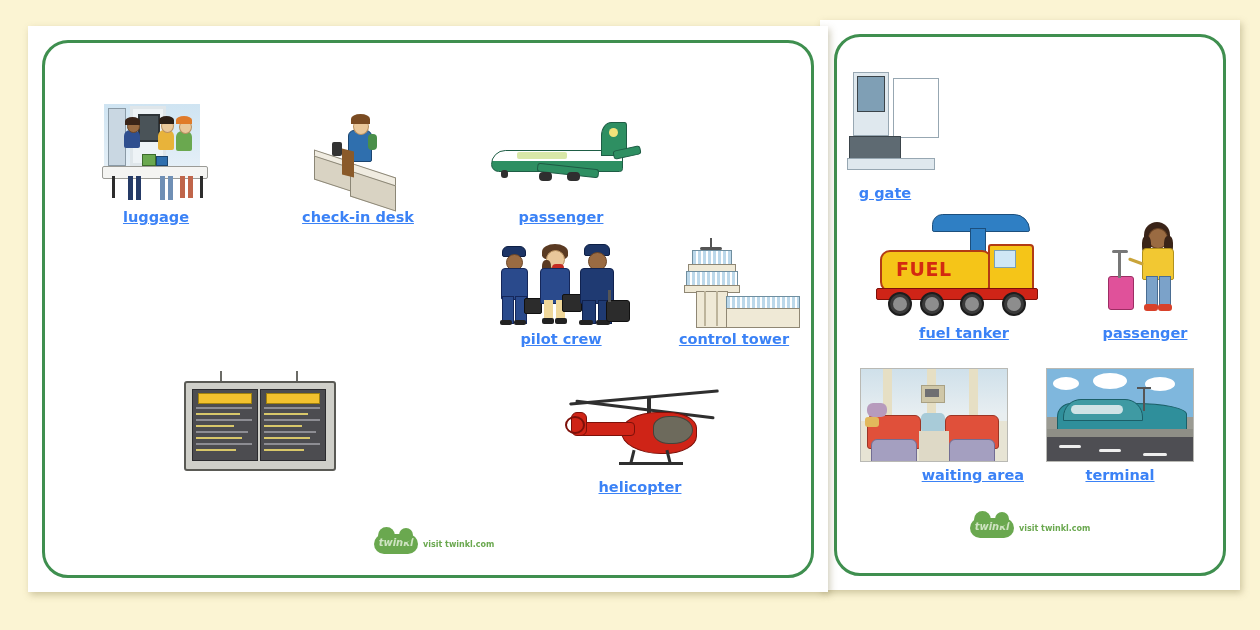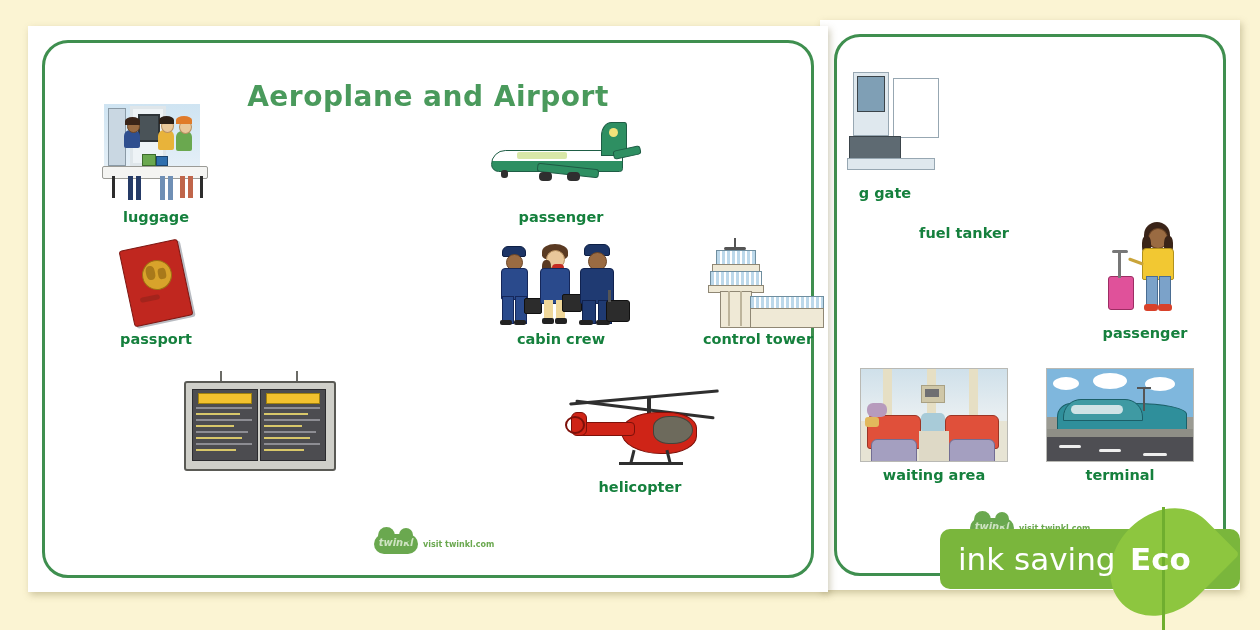--- a/index.html
+++ b/index.html
@@ -28,22 +28,22 @@
     position:absolute;left:0;right:0;top:54px;text-align:center;
     font-family:"DejaVu Sans", sans-serif;
     font-size:28px;font-weight:bold;color:#4a9a5c;letter-spacing:.5px;
   }
 
   
   .cell{position:absolute;text-align:center;}
   .cell .art{position:relative;margin:0 auto;}
   .cell .cap{
     font-family:"DejaVu Sans", sans-serif;
-    font-size:14.5px;font-weight:bold;color:#15803d;
-    line-height:1.12;margin-top:5px;white-space:pre-line;
+    font-size:14.5px;font-weight:bold;color:#3b82f6;
+    line-height:1.12;margin-top:5px;white-space:pre-line;text-decoration:underline;
   }
 
   
   .p{position:absolute;}
 
   
   .sec-bg{left:0;top:0;width:96px;height:74px;background:linear-gradient(#cfe4f2,#e8f1f8);}
   .sec-wall{left:4px;top:4px;width:16px;height:56px;background:#c9d7e2;border:1px solid #8a9aa6;}
   .sec-gate{left:26px;top:2px;width:30px;height:54px;border:3px solid #dfe6ea;background:#eef3f6;}
   .sec-mon{left:34px;top:10px;width:18px;height:24px;background:#4a5358;border:2px solid #2e3438;}
@@ -177,20 +177,41 @@
         <div class="p gate-panel" style="left:28px;top:2px;width:34px;height:62px;"></div>
         <div class="p gate-dark" style="left:32px;top:6px;width:26px;height:34px;background:#7f9fb5;"></div>
         <div class="p gate-panel" style="left:68px;top:8px;width:44px;height:58px;background:#fff;"></div>
         <div class="p gate-dark" style="left:24px;top:66px;width:50px;height:22px;"></div>
         <div class="p gate-panel" style="left:22px;top:88px;width:86px;height:10px;"></div>
       </div>
       <div class="cap">g gate</div>
     </div>
 
     <div class="cell" style="left:44px;top:200px;width:200px;">
+      <div class="art" style="width:180px;height:100px;">
+        <div class="p boom" style="left:58px;top:-6px;width:96px;height:16px;border-radius:20px 30px 4px 4px;"></div>
+        <div class="p boom" style="left:96px;top:8px;width:14px;height:26px;background:#2f7fc4;"></div>
+        <div class="p tank" style="left:6px;top:30px;width:108px;height:38px;"></div>
+        <div class="p tank-txt" style="left:22px;top:38px;font-size:19px;">FUEL</div>
+        <div class="p cabn" style="left:114px;top:24px;width:42px;height:46px;"></div>
+        <div class="p" style="left:120px;top:30px;width:20px;height:16px;background:#cfe7f5;border:1px solid #7aa0b5;"></div>
+        <div class="p chassis" style="left:2px;top:68px;width:160px;height:10px;"></div>
+        <div class="p wheel" style="left:14px;top:72px;width:20px;height:20px;">
+            <i></i>
+          </div>
+        <div class="p wheel" style="left:46px;top:72px;width:20px;height:20px;">
+            <i></i>
+          </div>
+        <div class="p wheel" style="left:86px;top:72px;width:20px;height:20px;">
+            <i></i>
+          </div>
+        <div class="p wheel" style="left:128px;top:72px;width:20px;height:20px;">
+            <i></i>
+          </div>
+      </div>
       <div class="cap">fuel tanker</div>
     </div>
 
     <div class="cell" style="left:250px;top:200px;width:150px;">
       <div class="art" style="width:110px;height:100px;">
         <div class="p hair" style="left:54px;top:2px;width:26px;height:26px;"></div>
         <div class="p skin-d" style="left:58px;top:8px;width:18px;height:19px;"></div>
         <div class="p hair" style="left:52px;top:16px;width:9px;height:18px;border-radius:40%;"></div>
         <div class="p hair" style="left:74px;top:16px;width:9px;height:18px;border-radius:40%;"></div>
         <div class="p shirt-y" style="left:52px;top:28px;width:30px;height:30px;"></div>
@@ -199,21 +220,21 @@
         <div class="p" style="left:54px;top:84px;width:14px;height:7px;background:#d8412a;border-radius:3px;"></div>
         <div class="p" style="left:68px;top:84px;width:14px;height:7px;background:#d8412a;border-radius:3px;"></div>
         <div class="p case-pink" style="left:18px;top:56px;width:24px;height:32px;"></div>
         <div class="p" style="left:28px;top:32px;width:2.5px;height:26px;background:#777;"></div>
         <div class="p" style="left:22px;top:30px;width:16px;height:3px;background:#777;border-radius:2px;"></div>
         <div class="p" style="left:38px;top:40px;width:16px;height:3px;background:#c9a43a;border-radius:2px;transform:rotate(20deg);"></div>
       </div>
       <div class="cap">passenger</div>
     </div>
 
-    <div class="cell" style="left:24px;top:348px;width:180px;">
+    <div class="cell" style="left:24px;top:348px;width:180px;text-align:right;">
       <div class="art photo ph-wait" style="width:146px;height:92px;">
         <div class="p" style="left:0;top:0;width:146px;height:44px;background:linear-gradient(#cfe0ea,#e7eef1);"></div>
         <div class="p" style="left:22px;top:0;width:9px;height:60px;background:#e6dfc4;"></div>
         <div class="p" style="left:66px;top:0;width:9px;height:56px;background:#e6dfc4;"></div>
         <div class="p" style="left:108px;top:0;width:9px;height:56px;background:#e6dfc4;"></div>
         <div class="p" style="left:60px;top:16px;width:22px;height:16px;background:#cfc7a8;border:1px solid #a9a184;"></div>
         <div class="p" style="left:64px;top:20px;width:14px;height:8px;background:#6f6f72;"></div>
         <div class="p" style="left:0;top:52px;width:146px;height:40px;background:#e7e4d4;"></div>
         <div class="p seat-red" style="left:6px;top:46px;width:52px;height:32px;"></div>
         <div class="p seat-red" style="left:84px;top:46px;width:52px;height:32px;"></div>
@@ -250,21 +271,20 @@
       <div class="cloudmark">
         <div class="wordmark">twinkl</div>
       </div>
       <div class="visit">visit twinkl.com</div>
     </div>
   </div>
 
   <div class="sheet" id="sheet-left">
     <div class="sheet-inner-border"></div>
 
-    <div class="sheet-title">Aeroplane and Airport</div>
 
     <div class="cell" style="left:38px;top:78px;width:180px;">
       <div class="art" style="width:104px;height:100px;">
         <div class="p sec-bg"></div>
         <div class="p sec-wall"></div>
         <div class="p sec-gate"></div>
         <div class="p sec-mon"></div>
         <div class="p" style="left:20px;top:26px;width:16px;height:18px;background:#2f4f8f;border-radius:6px 6px 2px 2px;"></div>
         <div class="p skin-d" style="left:23px;top:16px;width:11px;height:11px;"></div>
         <div class="p" style="left:21px;top:13px;width:15px;height:8px;background:#3a2418;border-radius:50% 50% 0 0;"></div>
@@ -282,47 +302,52 @@
         <div class="p" style="left:24px;top:72px;width:5px;height:24px;background:#253a66;"></div>
         <div class="p" style="left:32px;top:72px;width:5px;height:24px;background:#253a66;"></div>
         <div class="p" style="left:56px;top:72px;width:5px;height:24px;background:#6f8fb5;"></div>
         <div class="p" style="left:64px;top:72px;width:5px;height:24px;background:#6f8fb5;"></div>
         <div class="p" style="left:76px;top:72px;width:5px;height:22px;background:#c0654a;"></div>
         <div class="p" style="left:84px;top:72px;width:5px;height:22px;background:#c0654a;"></div>
       </div>
       <div class="cap">luggage</div>
     </div>
 
+    <div class="cell" style="left:240px;top:78px;width:180px;">
+      <div class="art" style="width:104px;height:100px;">
+        <div class="p desk-top" style="left:8px;top:52px;width:38px;height:12px;transform:skewY(18deg);"></div>
+        <div class="p desk-side" style="left:8px;top:58px;width:38px;height:22px;transform:skewY(18deg);"></div>
+        <div class="p desk-top" style="left:44px;top:66px;width:44px;height:13px;transform:skewY(18deg);"></div>
+        <div class="p desk-side" style="left:44px;top:74px;width:44px;height:24px;transform:skewY(18deg);"></div>
+        <div class="p" style="left:42px;top:26px;width:22px;height:30px;background:#2f6fae;border:1px solid #1b4570;border-radius:6px 6px 2px 2px;"></div>
+        <div class="p skin" style="left:47px;top:14px;width:14px;height:15px;"></div>
+        <div class="p" style="left:45px;top:10px;width:19px;height:10px;background:#7a4b22;border-radius:50% 50% 0 0;"></div>
+        <div class="p" style="left:62px;top:30px;width:9px;height:16px;background:#4a8f4a;border-radius:4px;"></div>
+        <div class="p" style="left:36px;top:46px;width:12px;height:26px;background:#8a5a2a;transform:skewY(14deg);"></div>
+        <div class="p" style="left:26px;top:38px;width:10px;height:14px;background:#333;border-radius:2px;"></div>
+      </div>
+      <div class="cap">check-in desk</div>
+    </div>
 
     <div class="cell" style="left:438px;top:78px;width:190px;">
       <div class="art" style="width:160px;height:100px;">
         <div class="p fuse" style="left:10px;top:46px;width:130px;height:20px;"></div>
         <div class="p tail" style="left:120px;top:18px;width:24px;height:32px;border-radius:40% 10% 0 0;"></div>
         <div class="p" style="left:128px;top:24px;width:9px;height:9px;background:#f2e27a;border-radius:50%;"></div>
         <div class="p tail" style="left:132px;top:44px;width:26px;height:7px;border-radius:3px;transform:rotate(-12deg);"></div>
         <div class="p wing" style="left:56px;top:62px;width:60px;height:7px;border-radius:3px;transform:rotate(6deg);"></div>
         <div class="p" style="left:36px;top:48px;width:50px;height:7px;background:#d8e8a8;border-radius:2px;"></div>
         <div class="p" style="left:58px;top:68px;width:13px;height:9px;background:#2f2f2f;border-radius:4px;"></div>
         <div class="p" style="left:86px;top:68px;width:13px;height:9px;background:#2f2f2f;border-radius:4px;"></div>
         <div class="p" style="left:20px;top:66px;width:7px;height:8px;background:#2f2f2f;border-radius:3px;"></div>
       </div>
       <div class="cap">passenger</div>
     </div>
 
 
-    <div class="cell" style="left:38px;top:212px;width:180px;">
-      <div class="art" style="width:104px;height:88px;">
-        <div class="p pass" style="left:22px;top:6px;width:58px;height:76px;"></div>
-        <div class="p globe" style="left:38px;top:22px;width:28px;height:28px;transform:rotate(-12deg);"></div>
-        <div class="p" style="left:42px;top:28px;width:9px;height:14px;background:#a8791a;border-radius:40%;transform:rotate(-12deg);"></div>
-        <div class="p" style="left:54px;top:30px;width:8px;height:11px;background:#a8791a;border-radius:40%;transform:rotate(-12deg);"></div>
-        <div class="p" style="left:36px;top:58px;width:20px;height:5px;background:#a3241c;border-radius:3px;transform:rotate(-12deg);"></div>
-      </div>
-      <div class="cap">passport</div>
-    </div>
 
 
     <div class="cell" style="left:438px;top:212px;width:190px;">
       <div class="art" style="width:150px;height:88px;">
 
         <div class="p cap-hat" style="left:16px;top:8px;width:22px;height:9px;"></div>
         <div class="p skin-d" style="left:20px;top:16px;width:15px;height:15px;"></div>
         <div class="p uni" style="left:15px;top:30px;width:25px;height:30px;border-radius:4px 4px 2px 2px;"></div>
         <div class="p uni" style="left:16px;top:58px;width:10px;height:26px;"></div>
         <div class="p uni" style="left:29px;top:58px;width:10px;height:26px;"></div>
@@ -344,24 +369,24 @@
         <div class="p cap-hat" style="left:98px;top:6px;width:24px;height:10px;"></div>
         <div class="p skin-d" style="left:102px;top:14px;width:17px;height:17px;"></div>
         <div class="p uni-d" style="left:94px;top:30px;width:32px;height:34px;border-radius:4px 4px 2px 2px;"></div>
         <div class="p uni-d" style="left:96px;top:62px;width:12px;height:22px;"></div>
         <div class="p uni-d" style="left:112px;top:62px;width:12px;height:22px;"></div>
         <div class="p" style="left:93px;top:82px;width:14px;height:5px;background:#222;border-radius:2px;"></div>
         <div class="p" style="left:110px;top:82px;width:14px;height:5px;background:#222;border-radius:2px;"></div>
         <div class="p bag" style="left:120px;top:62px;width:22px;height:20px;border-radius:3px;"></div>
         <div class="p" style="left:122px;top:52px;width:2.5px;height:12px;background:#555;"></div>
       </div>
-      <div class="cap">cabin crew</div>
-    </div>
-
-    <div class="cell" style="left:640px;top:212px;width:180px;">
+      <div class="cap">pilot crew</div>
+    </div>
+
+    <div class="cell" style="left:616px;top:212px;width:180px;">
       <div class="art" style="width:136px;height:88px;">
         <div class="p" style="left:44px;top:0;width:2px;height:10px;background:#555;"></div>
         <div class="p" style="left:34px;top:9px;width:22px;height:3px;background:#555;border-radius:2px;"></div>
         <div class="p twr-glass" style="left:26px;top:12px;width:38px;height:14px;"></div>
         <div class="p twr-band" style="left:22px;top:26px;width:46px;height:7px;"></div>
         <div class="p twr-glass" style="left:20px;top:33px;width:50px;height:14px;"></div>
         <div class="p twr-band" style="left:18px;top:47px;width:54px;height:6px;"></div>
         <div class="p twr-shaft" style="left:30px;top:53px;width:30px;height:35px;"></div>
         <div class="p" style="left:38px;top:53px;width:2px;height:35px;background:#bdb49b;"></div>
         <div class="p" style="left:50px;top:53px;width:2px;height:35px;background:#bdb49b;"></div>
@@ -417,21 +442,14 @@
     </div>
 
     <div class="twinkl" style="left:346px;top:508px;">
       <div class="cloudmark">
         <div class="wordmark">twinkl</div>
       </div>
       <div class="visit">visit twinkl.com</div>
     </div>
   </div>
 
-  <div id="eco-badge">
-    <div class="eco-bar"></div>
-    <div class="eco-leaf"></div>
-    <div class="eco-leaf-vein"></div>
-    <div class="eco-label">ink saving</div>
-    <div class="eco-eco">Eco</div>
-  </div>
 
 </div>
 
 </body></html>

